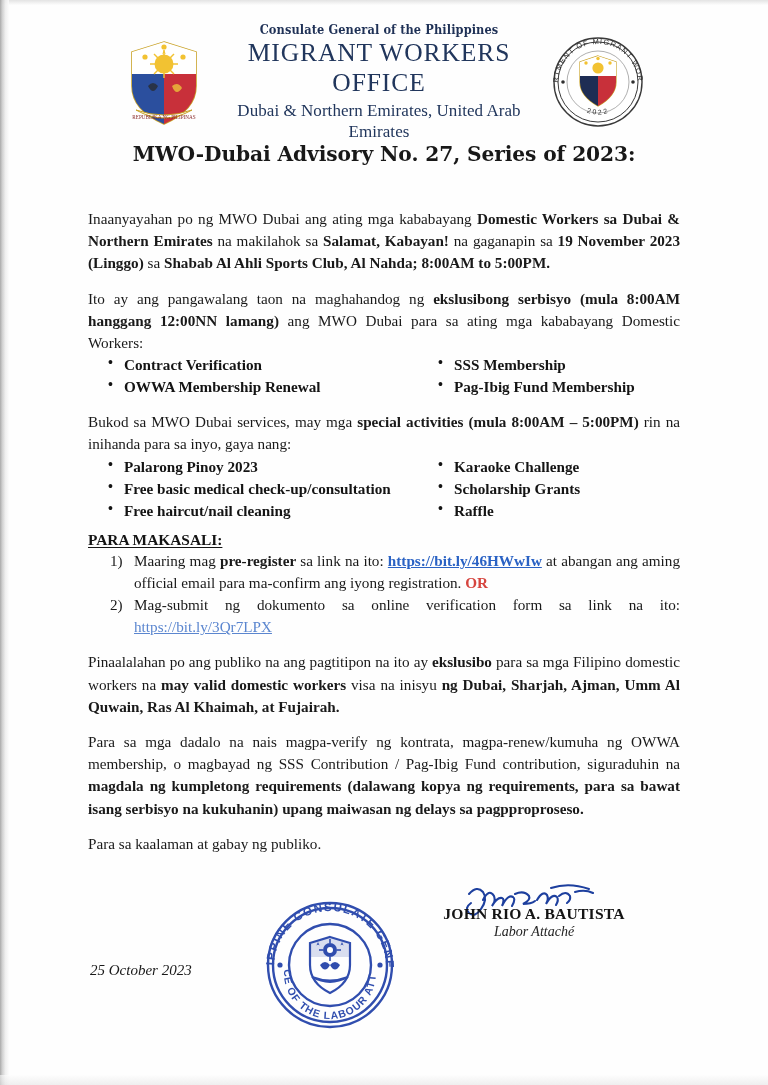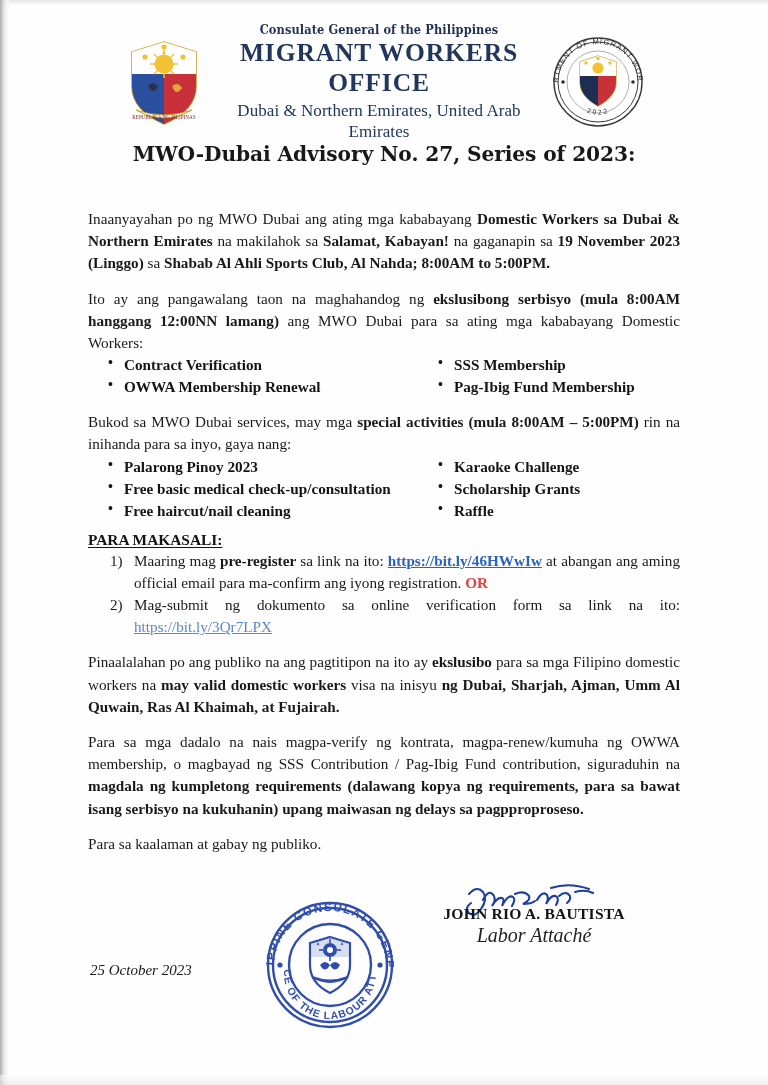--- a/index.html
+++ b/index.html
@@ -68,21 +68,21 @@
     font-weight: 700;
     color: #1f3156;
     letter-spacing: .1px;
     line-height: 1.15;
     font-stretch: condensed;
     transform: scaleX(.96);
   }
   .mwo-line {
     font-family: "Liberation Serif", serif;
     font-size: 25.5px;
-    font-weight: 700;
+    font-weight: 400;
     color: #21365c;
     letter-spacing: .9px;
     line-height: 1.2;
     margin-top: 1px;
   }
   .sub-line {
     font-family: "Liberation Serif", serif;
     font-size: 17px;
     color: #21365c;
     letter-spacing: .05px;
@@ -210,21 +210,21 @@
     width: 260px;
     text-align: center;
   }
   .sig-name {
     font-size: 15.6px;
     font-weight: 700;
     letter-spacing: .2px;
     color: #141414;
   }
   .sig-title {
-    font-size: 20px;
+    font-size: 14px;
     font-style: italic;
     color: #222;
     margin-top: 1px;
   }
   .signature-svg {
     position: absolute;
     left: 455px;
     top: 878px;
     width: 180px;
     height: 44px;

